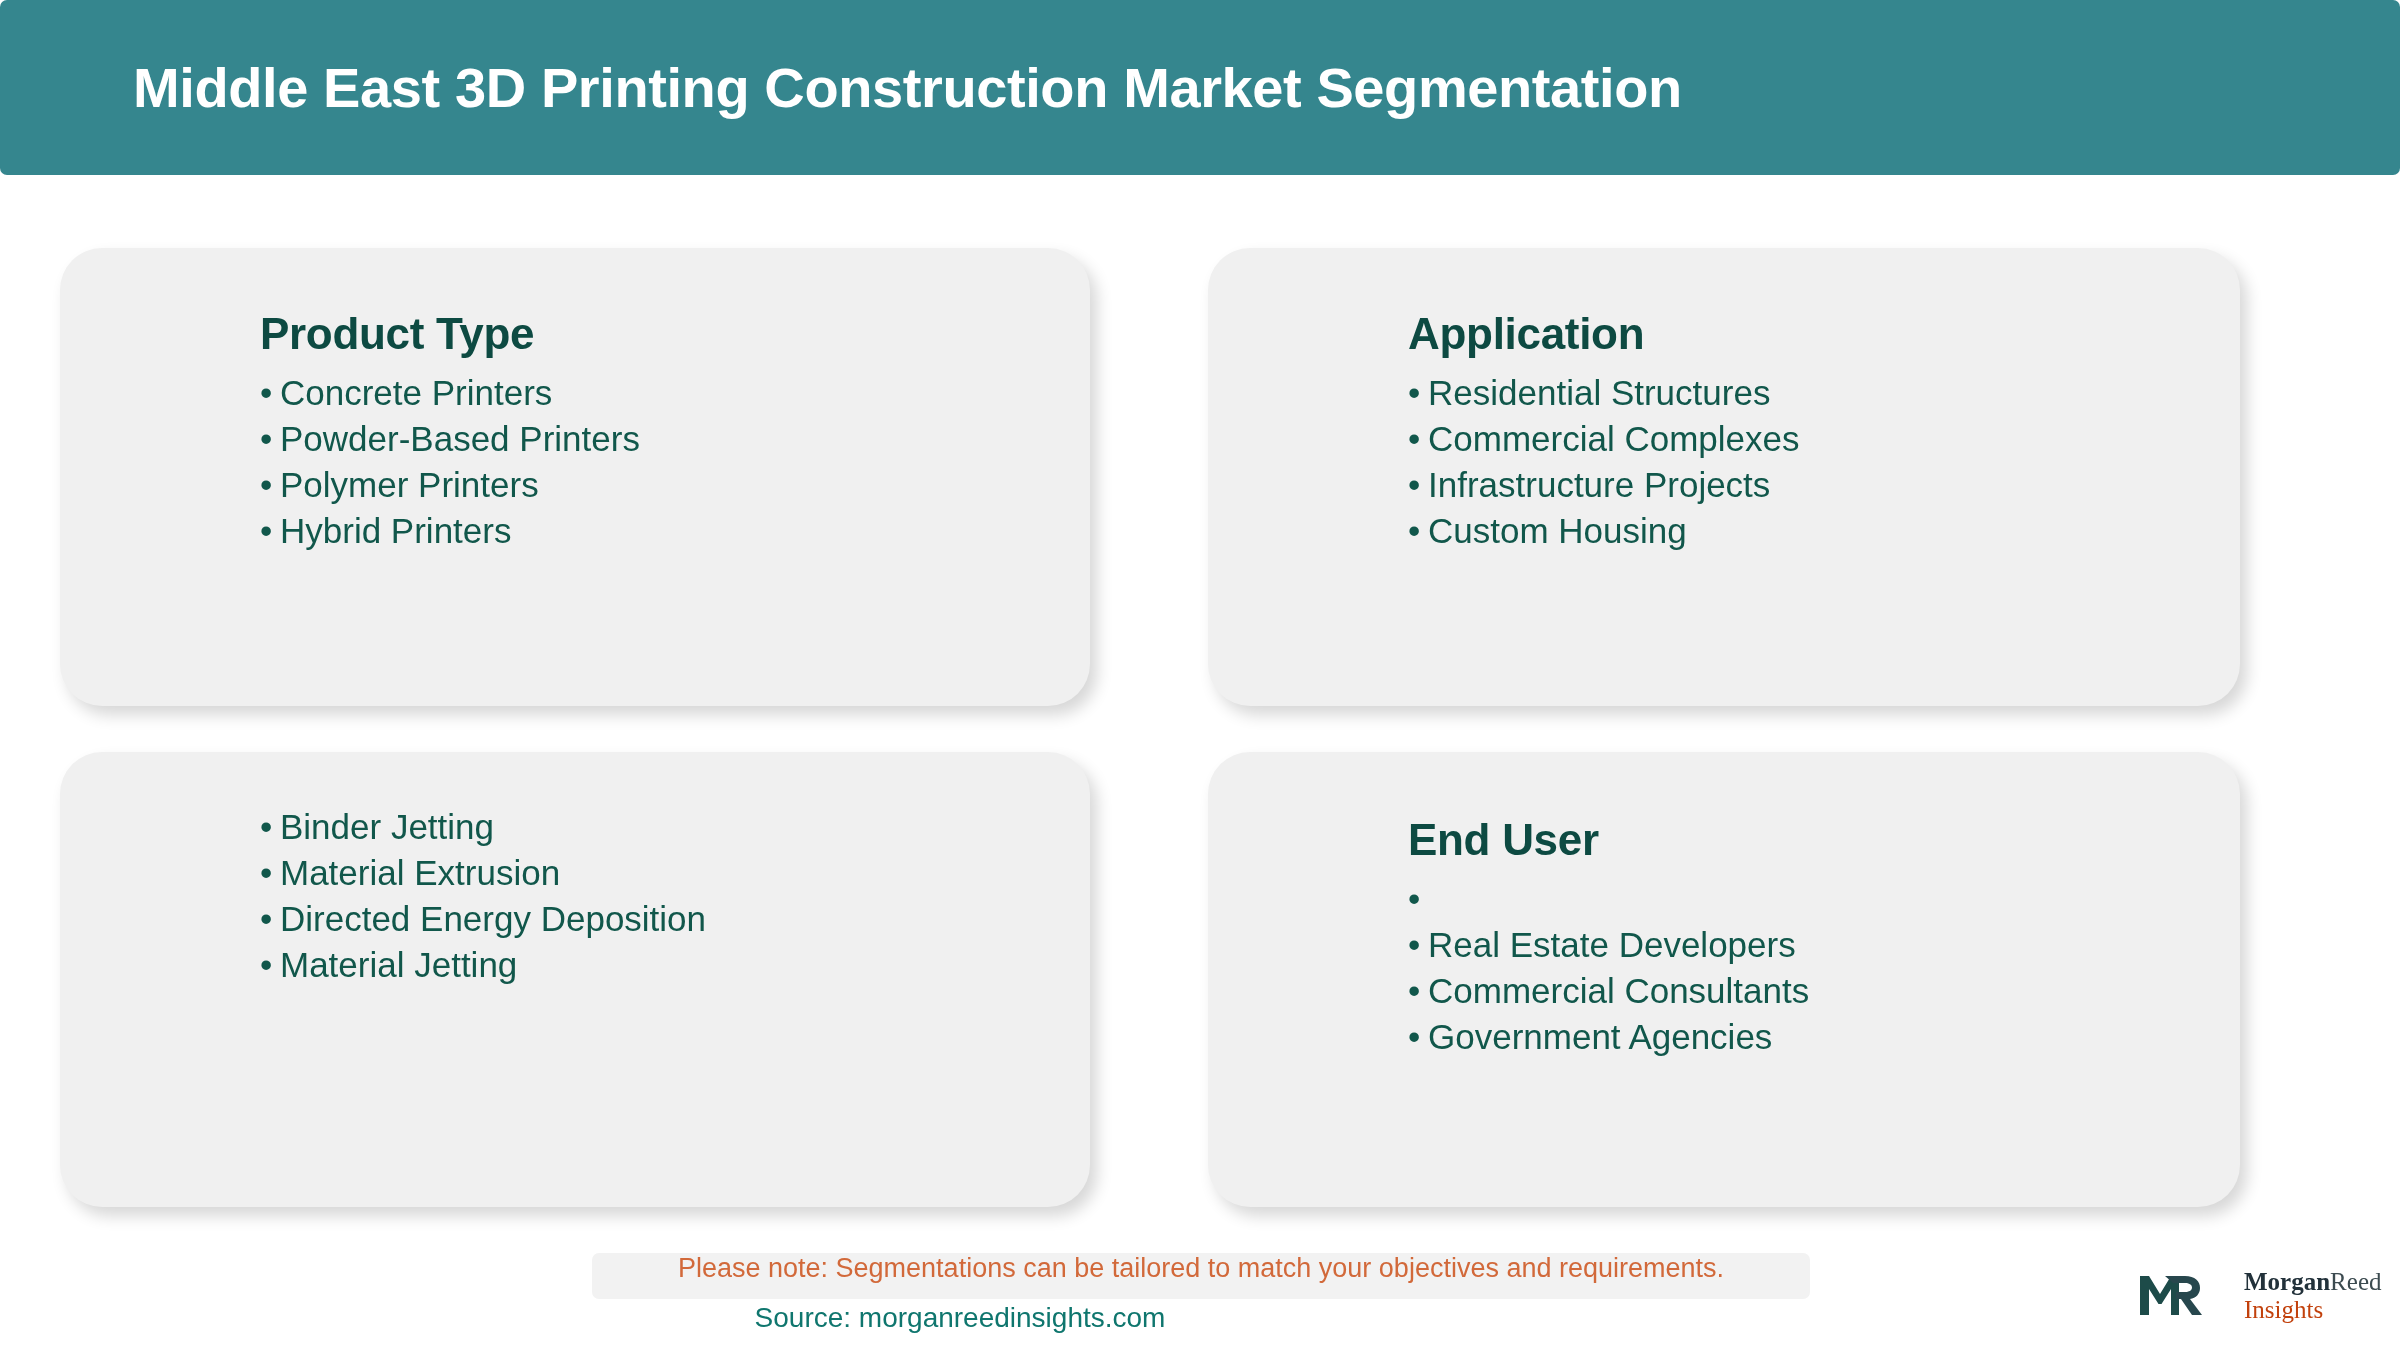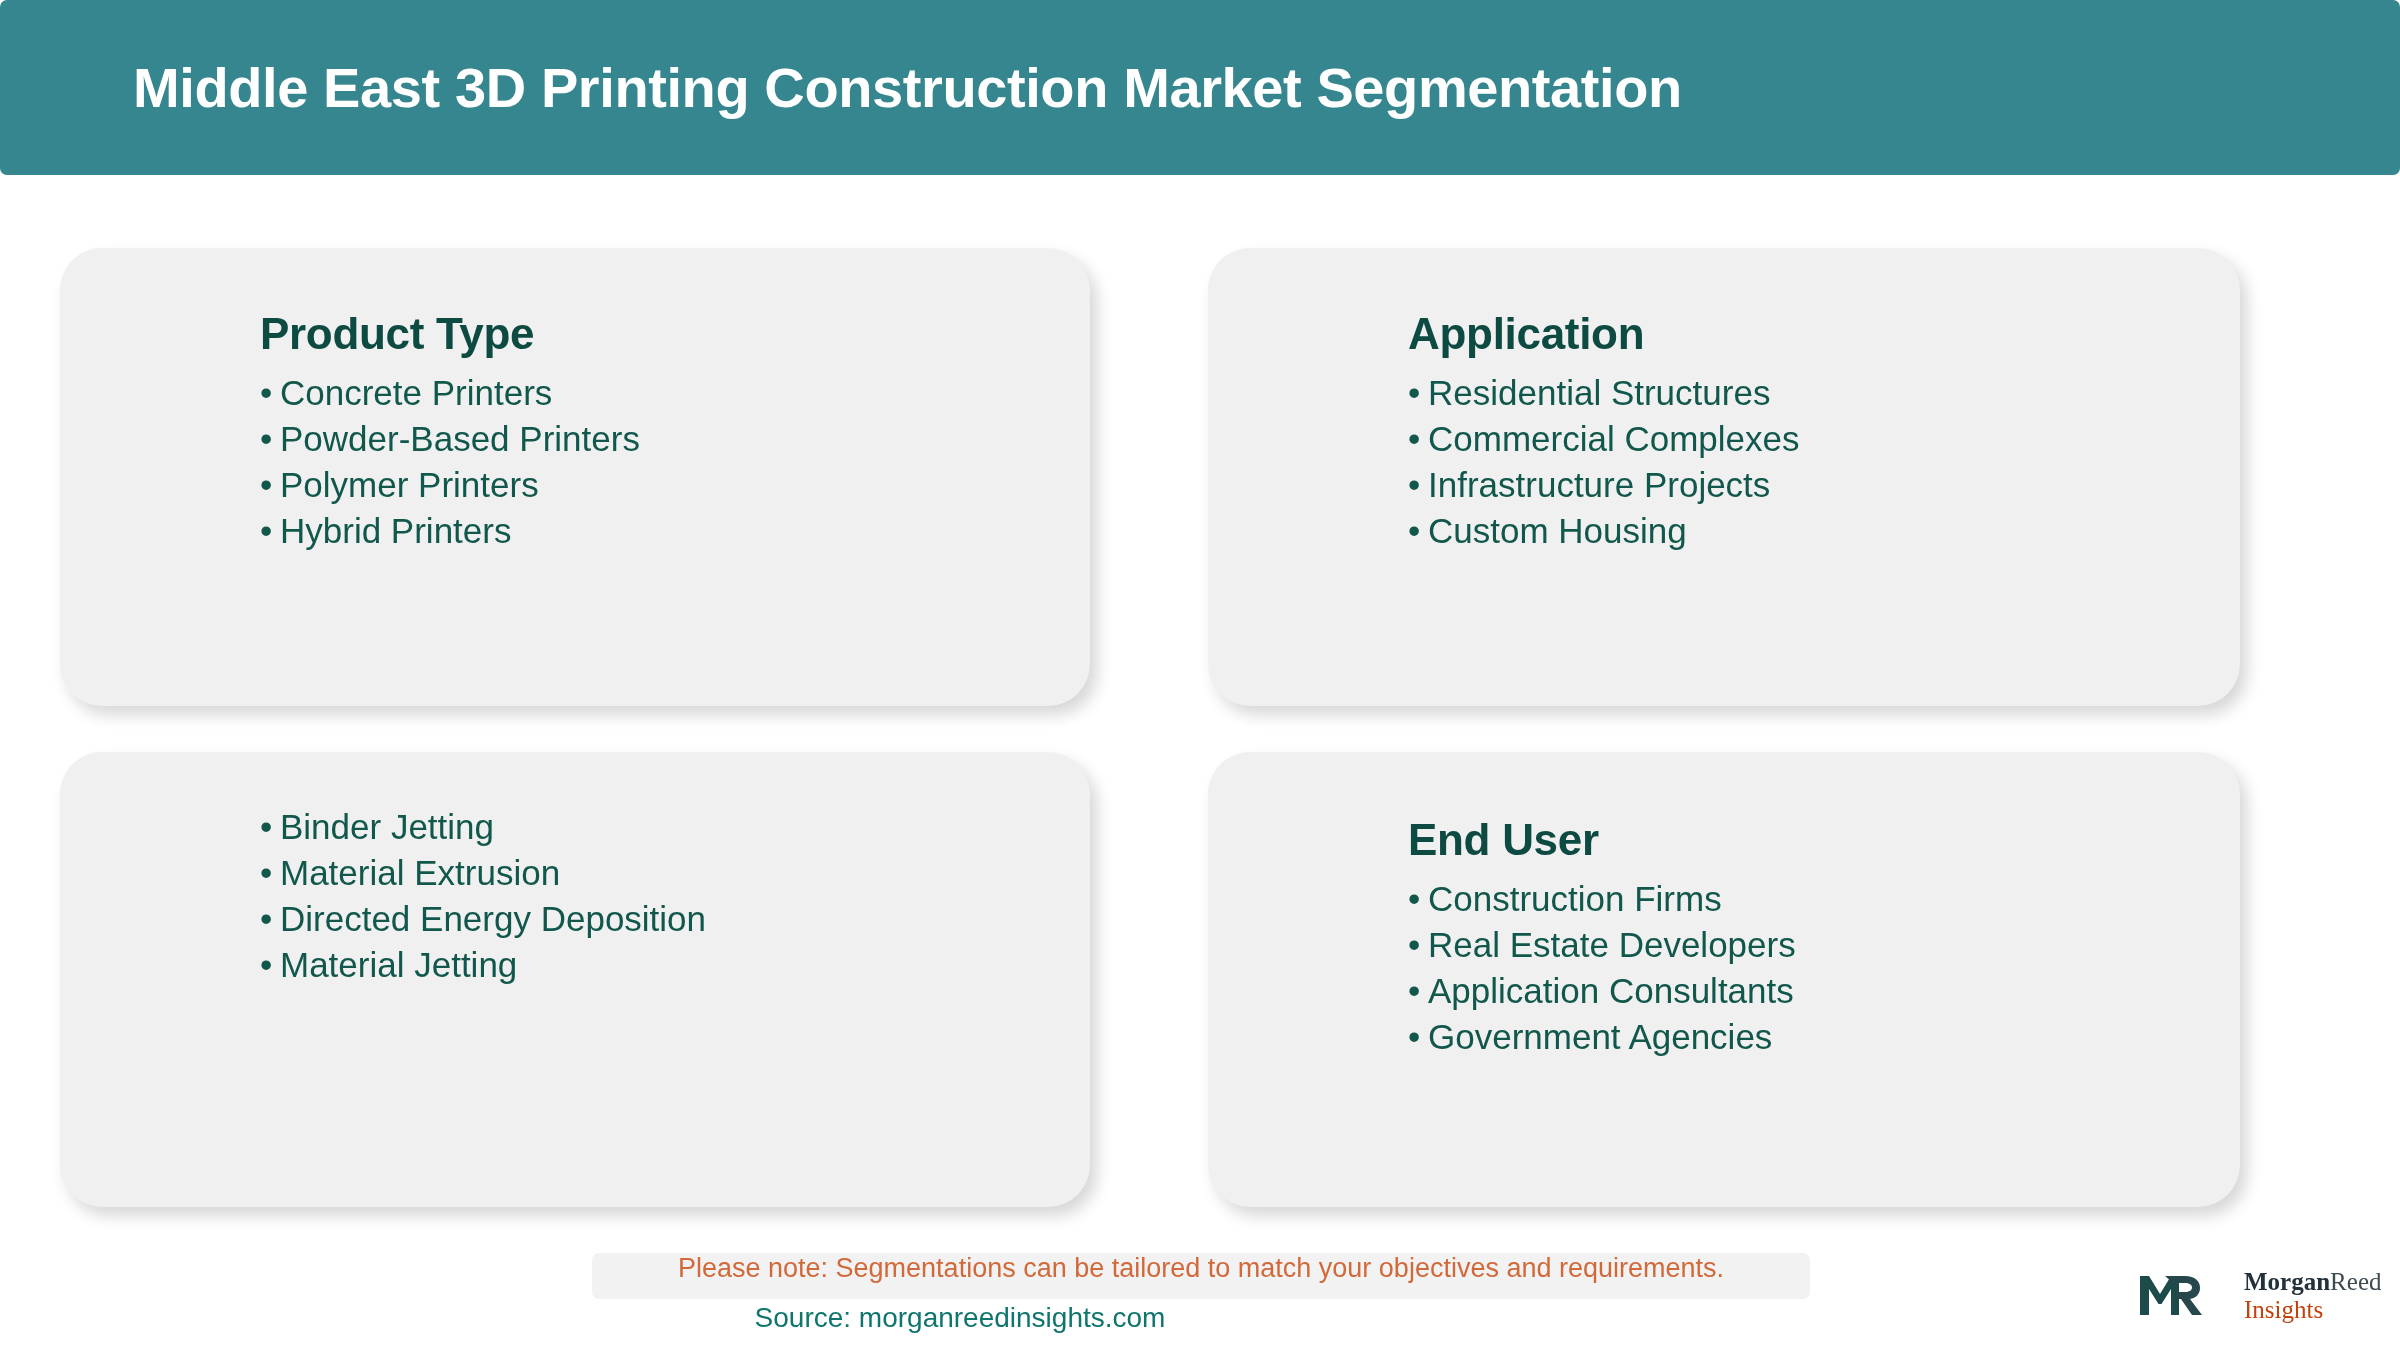--- a/index.html
+++ b/index.html
@@ -258,29 +258,28 @@
         </ul>
       </div>
     </div>
 
     <div class="card card-r2 card-c2">
       <div class="card-inner">
         <h2 class="card-heading">End User</h2>
         <ul class="card-list">
           <li>
             <span class="bullet">•</span>
-            <span class="li-label">Construction Firms</span>
           </li>
           <li>
             <span class="bullet">•</span>
             <span class="li-label">Real Estate Developers</span>
           </li>
           <li>
             <span class="bullet">•</span>
-            <span class="li-label">Application Consultants</span>
+            <span class="li-label">Commercial Consultants</span>
           </li>
           <li>
             <span class="bullet">•</span>
             <span class="li-label">Government Agencies</span>
           </li>
         </ul>
       </div>
     </div>
 
   </div>

